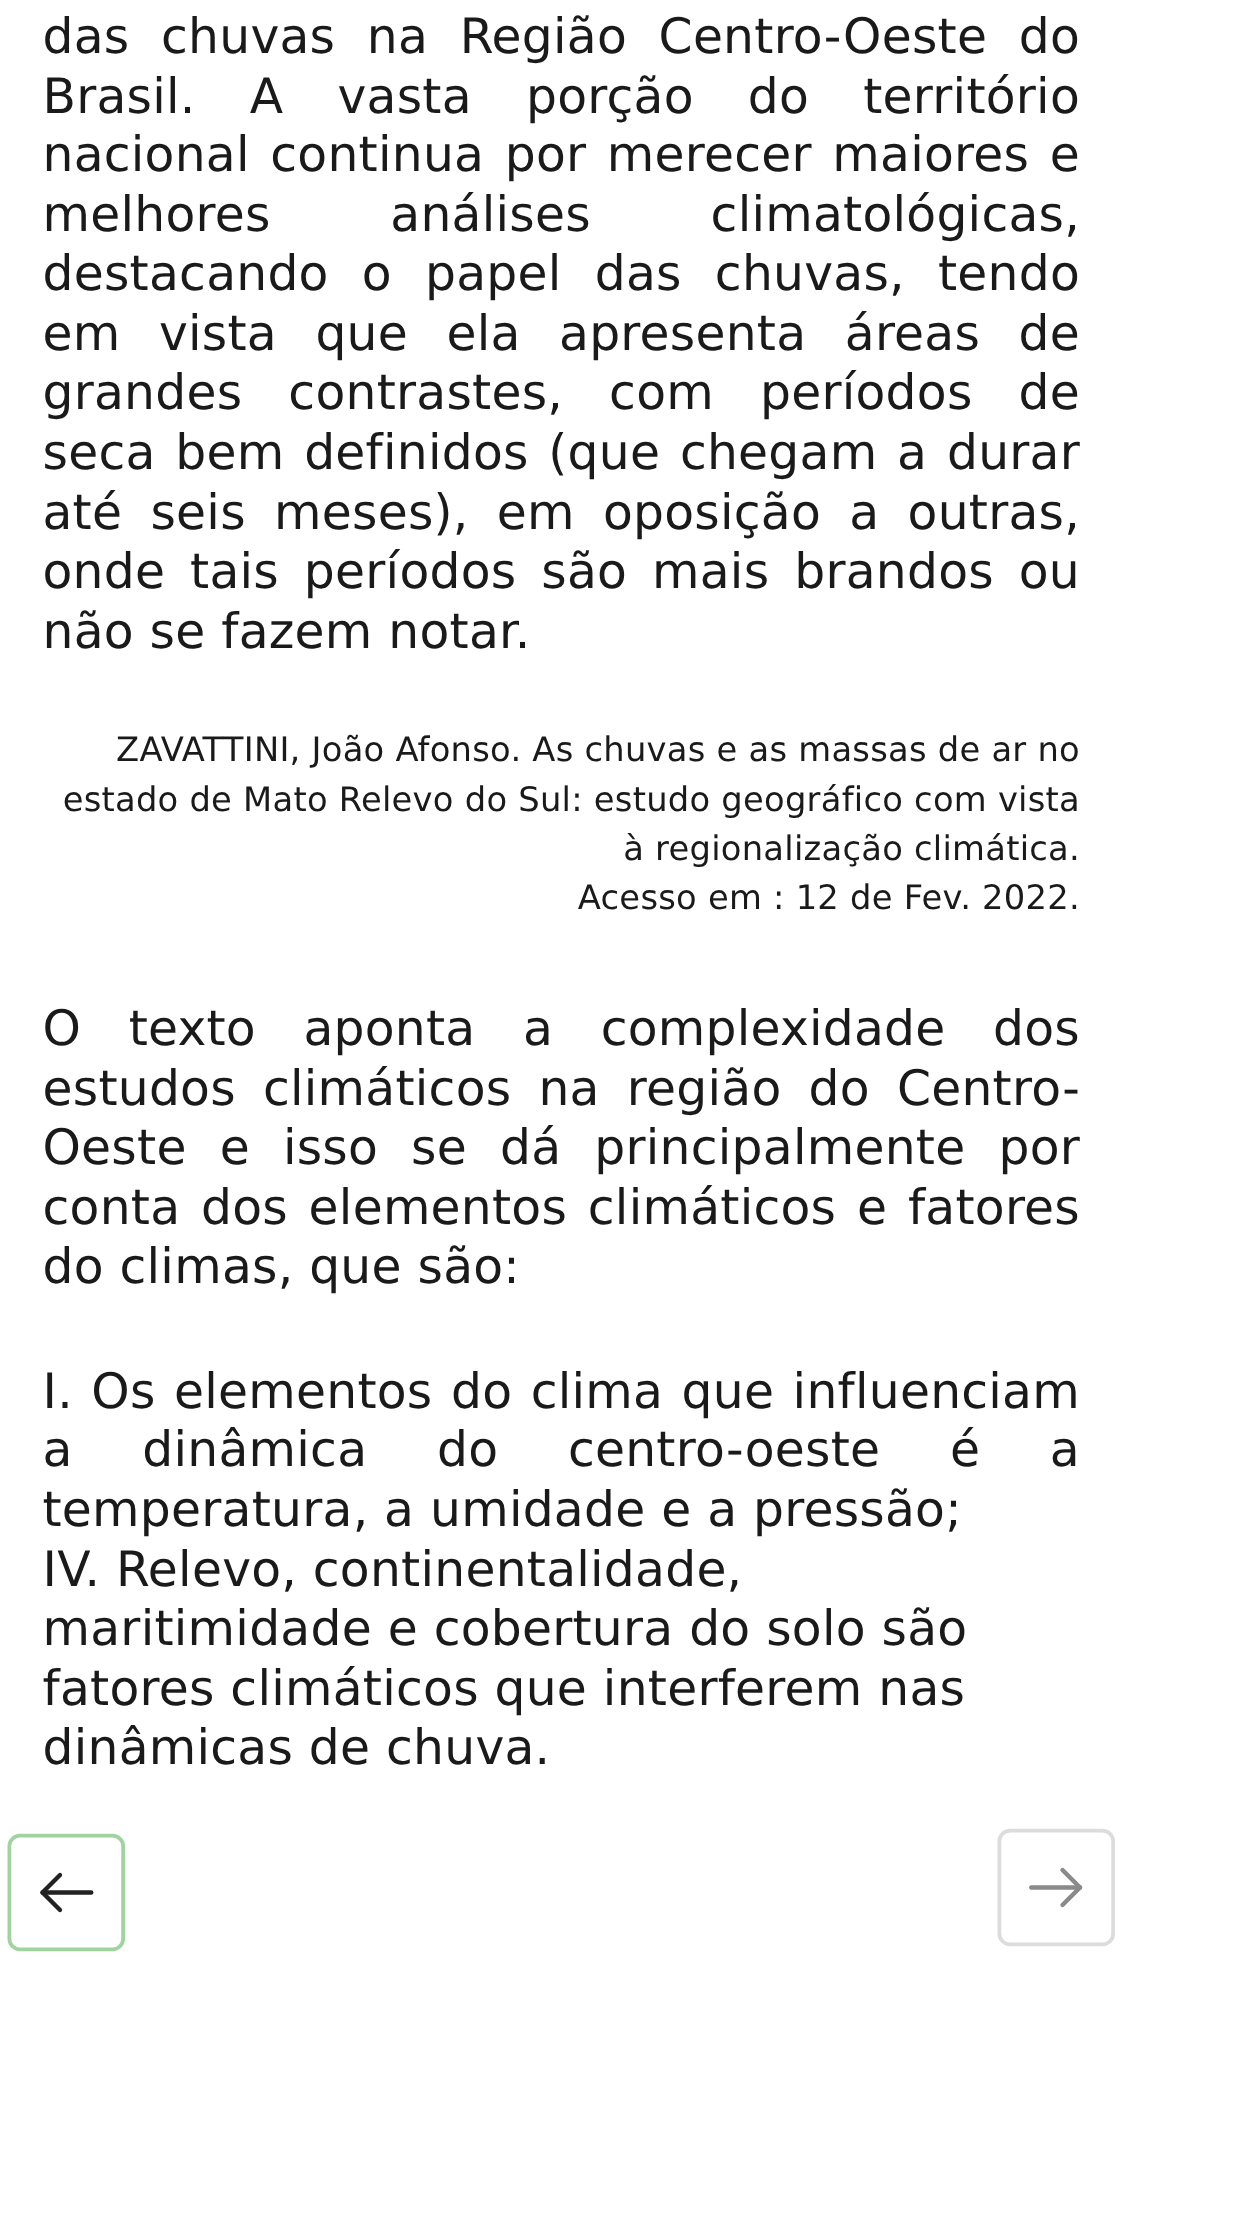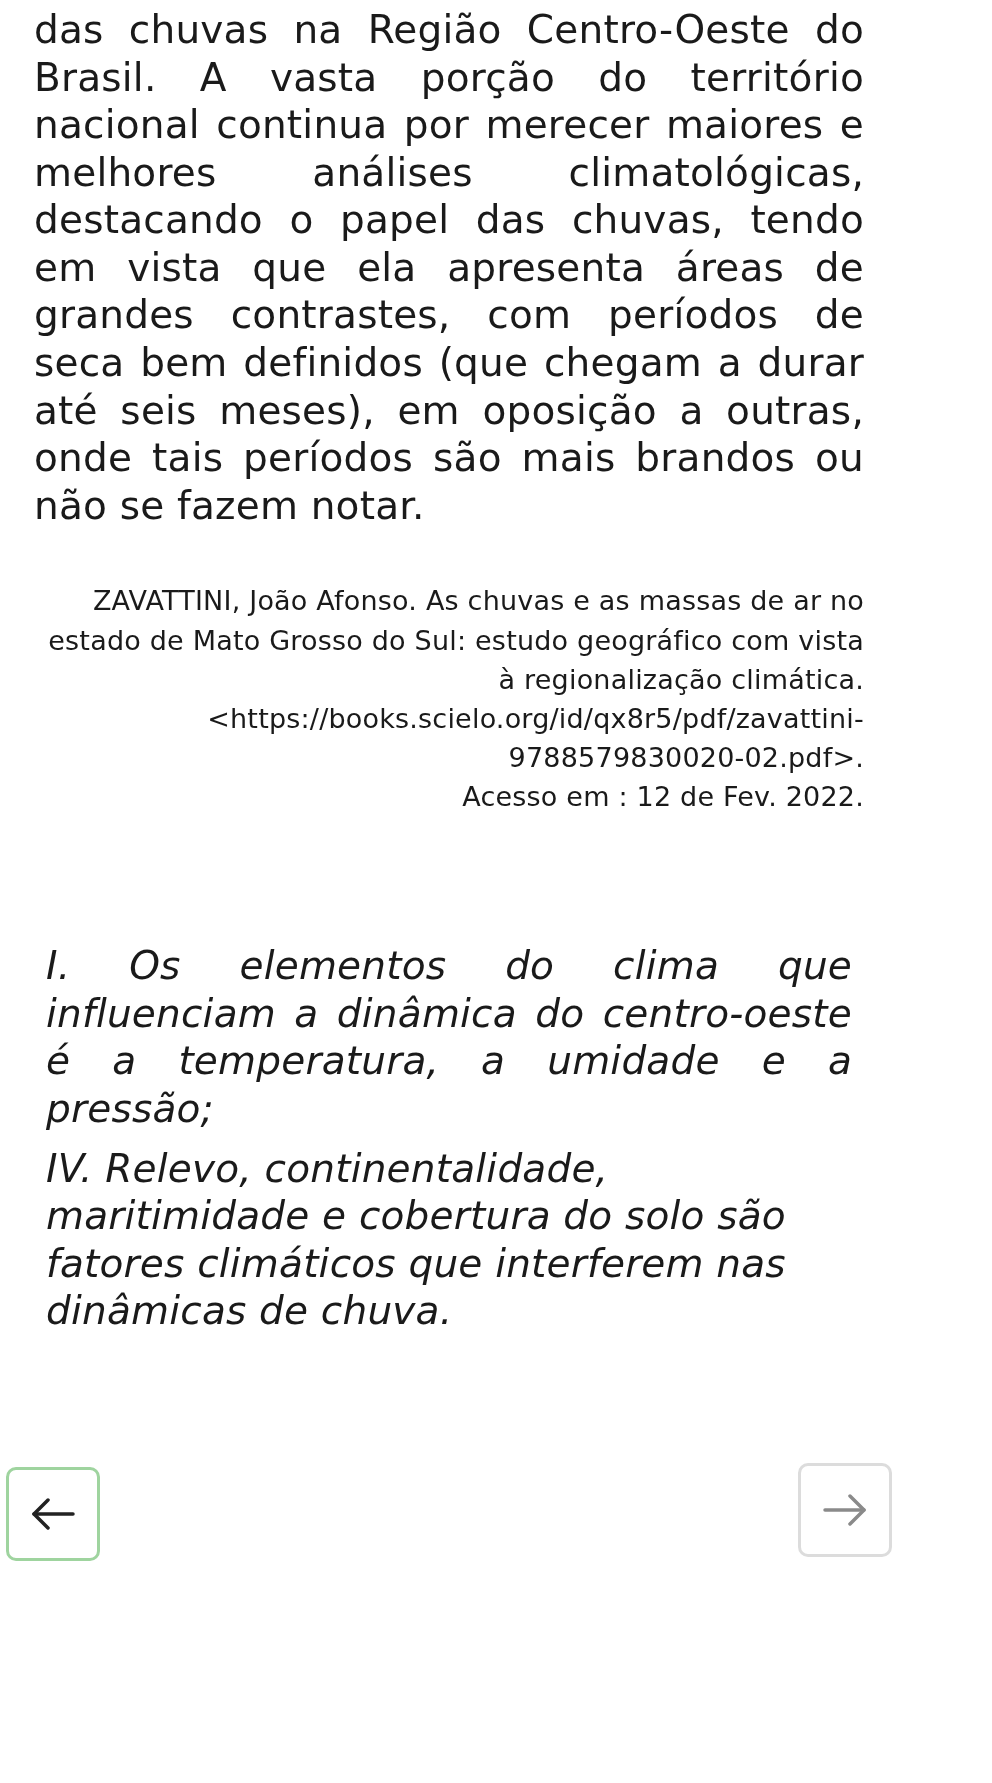--- a/index.html
+++ b/index.html
@@ -42,23 +42,22 @@
     text-align: right;
     margin: 0;
     letter-spacing: 0.2px;
   }
 
   .list-par {
     font-size: 39px;
     line-height: 1.22;
     text-align: justify;
     text-justify: inter-word;
-    margin: 12px;
+    margin: 0;
     letter-spacing: 0.2px;
-    font-style: italic;
   }
   .list-par.last {
     text-align: left;
   }
 
   
   .nav-btn {
     position: absolute;
     width: 94px;
     height: 94px;
@@ -89,27 +88,27 @@
 </head>
 <body>
 
 <div class="page">
 
   <p class="body-par first">das chuvas na Região Centro-Oeste do Brasil. A vasta porção do território nacional continua por merecer maiores e melhores análises climatológicas, destacando o papel das chuvas, tendo em vista que ela apresenta áreas de grandes contrastes, com períodos de seca bem definidos (que chegam a durar até seis meses), em oposição a outras, onde tais períodos são mais brandos ou não se fazem notar.</p>
 
   <div class="spacer-md"></div>
 
   <div class="citation-block">
-    <p class="citation">ZAVATTINI, João Afonso. As chuvas e as massas de ar no estado de Mato Grosso do Sul: estudo geográfico com vista à regionalização climática.</p>
-    <p class="citation url">&lt;https://books.scielo.org/id/qx8r5/pdf/zavattini-9788579830020-02.pdf&gt;.</p>
+    <p class="citation">ZAVATTINI, João Afonso. As chuvas e as massas de ar no estado de Mato Relevo do Sul: estudo geográfico com vista à regionalização climática.</p>
     <p class="citation">Acesso em : 12 de Fev. 2022.</p>
   </div>
 
   <div class="spacer-lg"></div>
 
+  <p class="body-par">O texto aponta a complexidade dos estudos climáticos na região do Centro-Oeste e isso se dá principalmente por conta dos elementos climáticos e fatores do climas, que são:</p>
 
   <div class="spacer-md"></div>
 
   <p class="list-par">I. Os elementos do clima que influenciam a dinâmica do centro-oeste é a temperatura, a umidade e a pressão;</p>
   <p class="list-par last">IV. Relevo, continentalidade, maritimidade e cobertura do solo são fatores climáticos que interferem nas dinâmicas de chuva.</p>
 
   <div class="nav-btn nav-prev">
     <span>
       <svg width="46" height="36" viewBox="0 0 46 36" fill="none" stroke-width="3.5" stroke-linecap="round" stroke-linejoin="round">
         <line x1="43" y1="18" x2="4" y2="18"></line>

